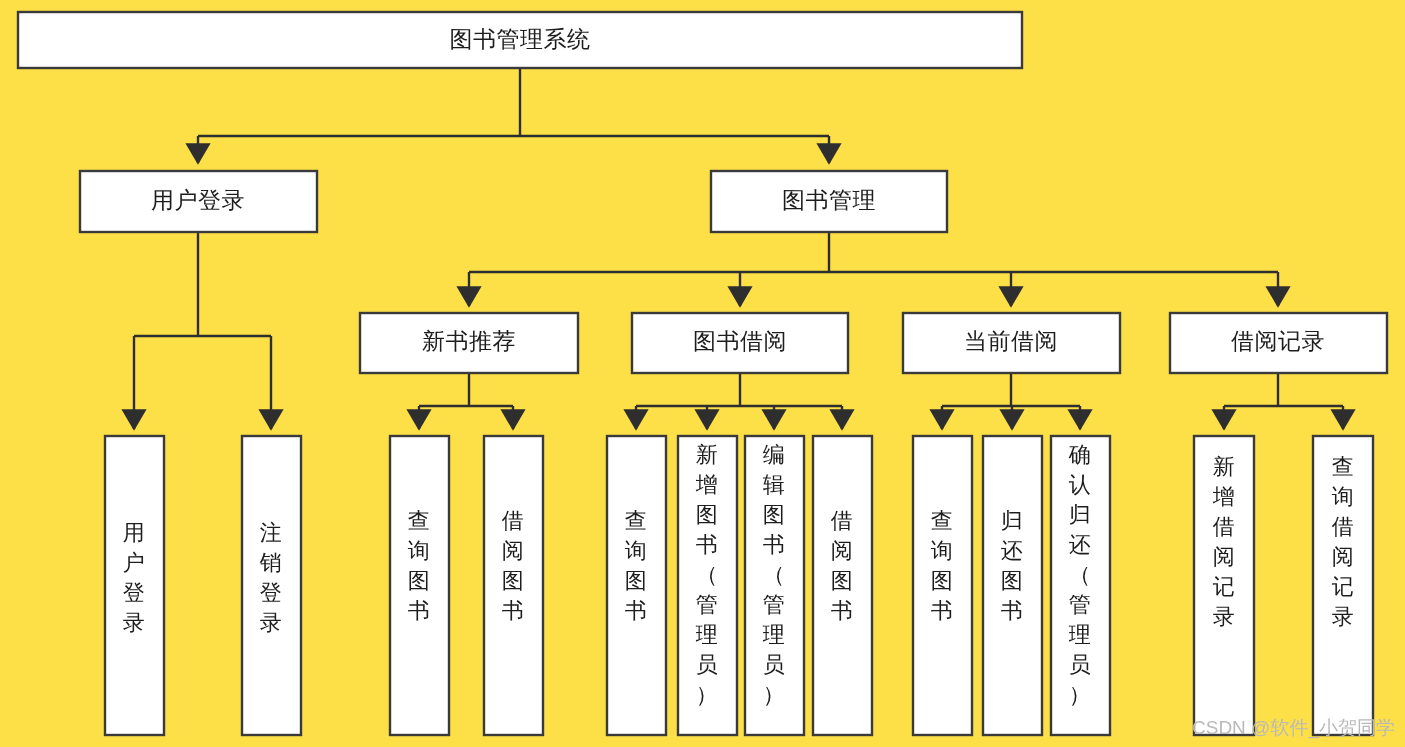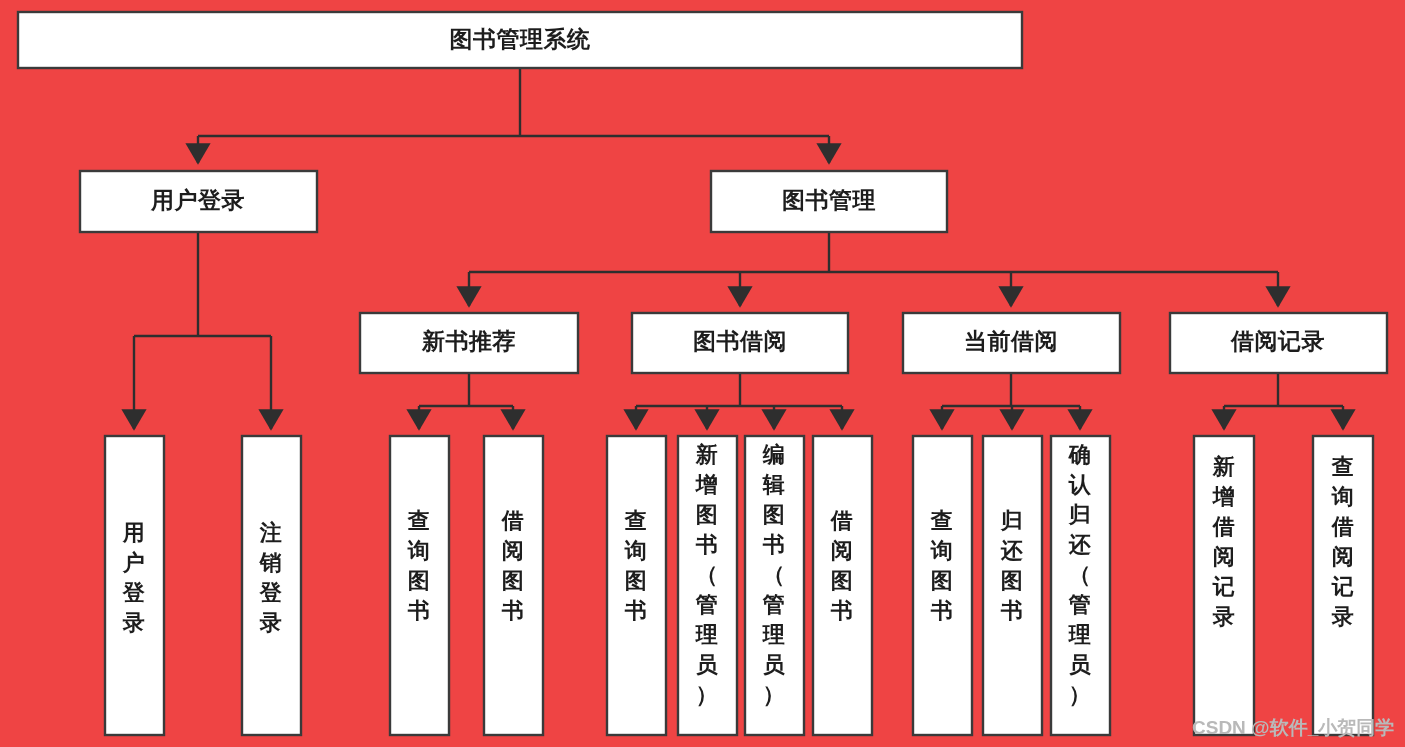--- a/index.html
+++ b/index.html
@@ -8,23 +8,22 @@
     padding: 0;
     background: #ffffff;
   }
   body {
     font-family: "Liberation Sans", "DejaVu Sans", sans-serif;
   }
   #diagram-root {
     position: relative;
     width: 1405px;
     height: 747px;
-    background: #ef4444;
+    background: #fde047;
     overflow: hidden;
-    font-weight: bold;
   }
   svg#flow {
     position: absolute;
     left: 0;
     top: 0;
     width: 1405px;
     height: 747px;
     display: block;
   }
   .node-box {

